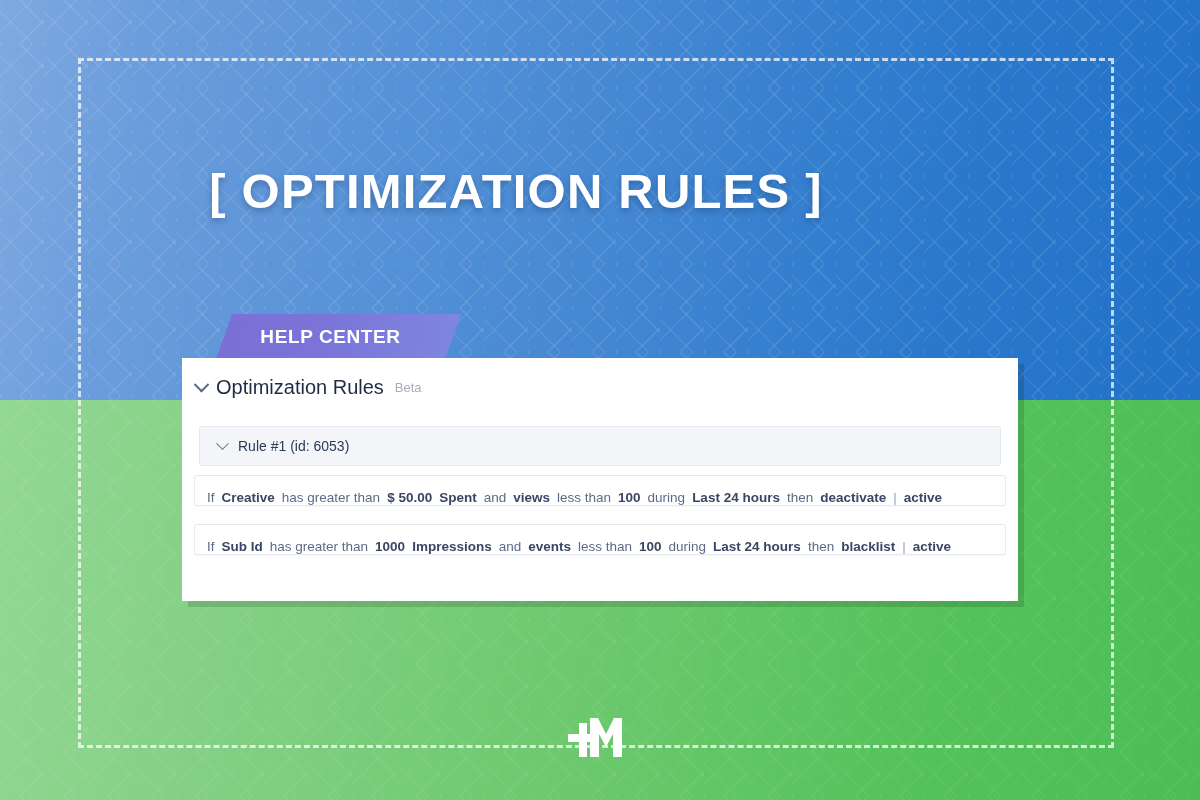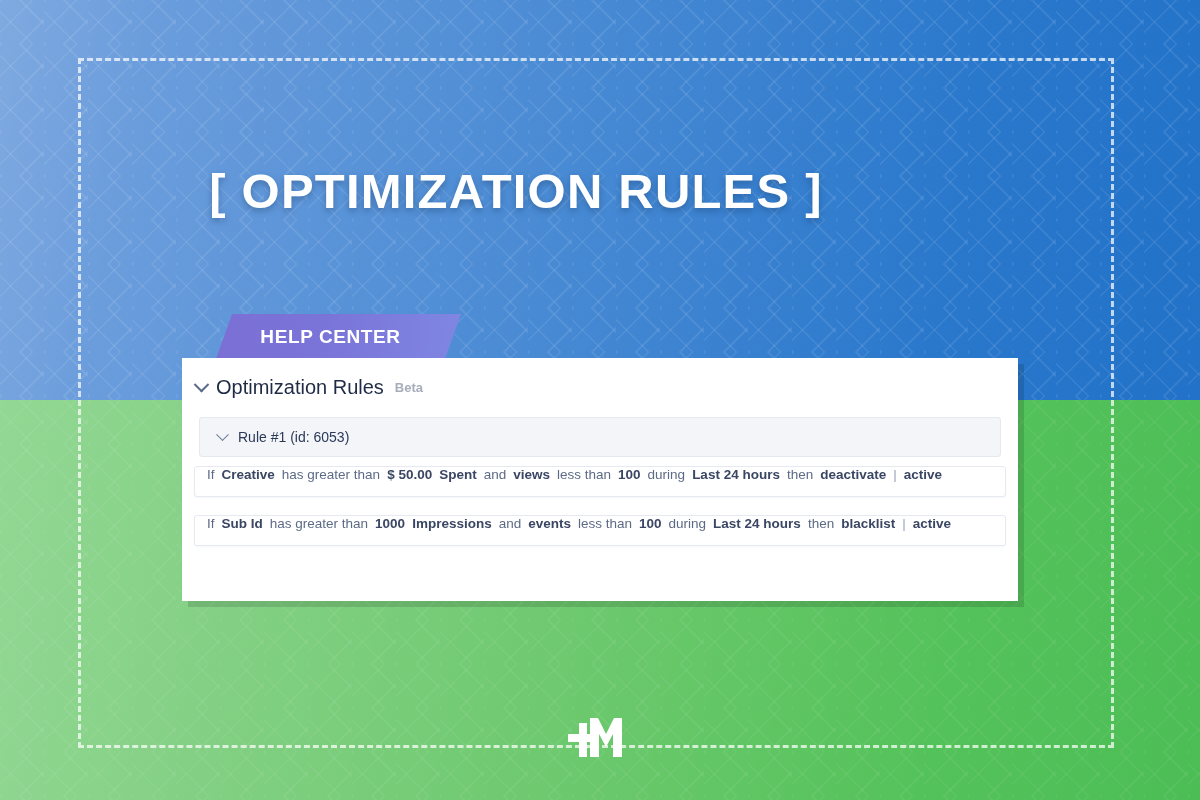--- a/index.html
+++ b/index.html
@@ -115,50 +115,50 @@
     border-color: #6e7d99;
   }
   .card-title {
     font-size: 20px;
     color: #1f2b45;
     font-weight: normal;
   }
   .card-badge {
     font-size: 13px;
     color: #a6adbb;
-    font-weight: bold;
+    font-weight: normal;
     margin-left: 2px;
   }
 
   .card-body { padding: 14px 12px 0 12px; }
 
   .rule-head {
     background: #f3f5f9;
     border: 1px solid #e4e8ef;
     border-radius: 3px;
     height: 40px;
-    margin: 4px 5px 0 5px;
+    margin: 13px 5px 0 5px;
     display: flex;
     align-items: center;
     gap: 11px;
     padding-left: 18px;
   }
   .rule-head-label {
     font-size: 14px;
     color: #2b3a57;
   }
 
   .rule-cond {
     background: #ffffff;
     border: 1px solid #e6e9f0;
     border-radius: 3px;
     height: 31px;
     margin: 9px 0 0 0;
     display: flex;
-    align-items: flex-start;
+    align-items: flex-end;
     padding-left: 12px;
     font-size: 13.5px;
     color: #5d6a86;
     white-space: nowrap;
     box-shadow: 0 1px 2px rgba(30,40,70,0.04);
   }
   .rule-cond .tk { margin-right: 7px; }
   .rule-cond .b { font-weight: bold; color: #3a4663; }
   .rule-cond .sep { color: #9aa4bb; margin-right: 7px; }
 

